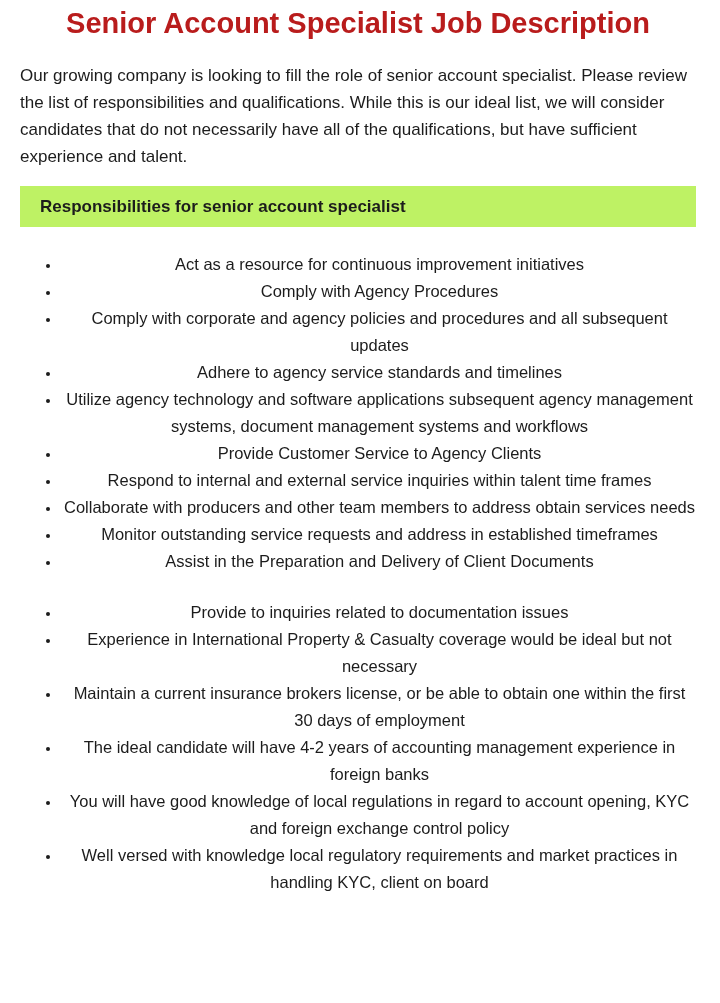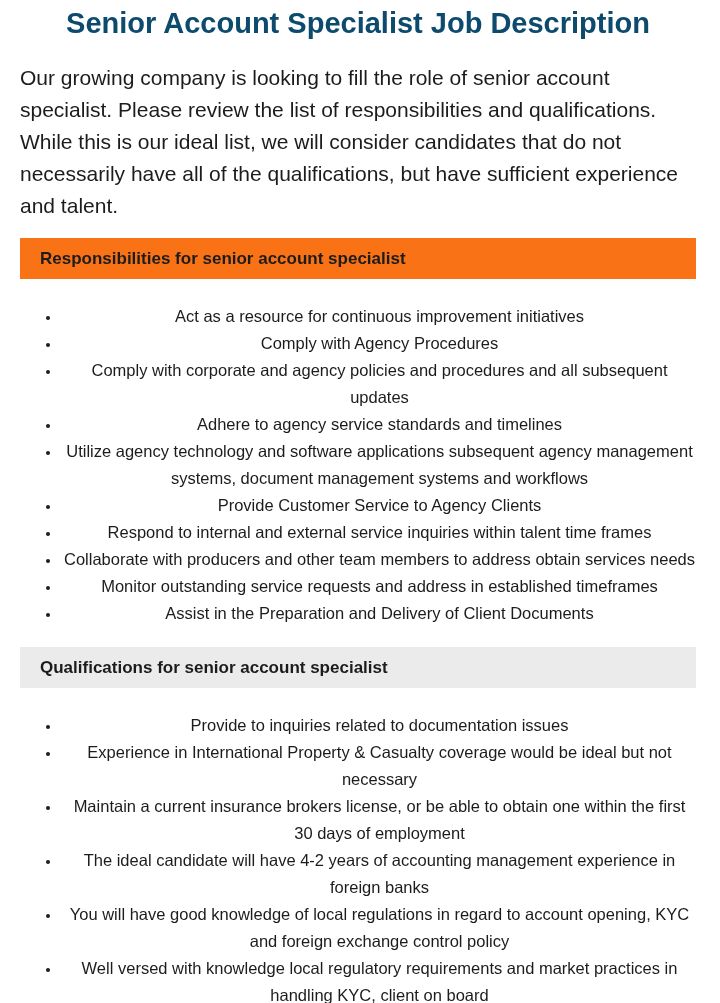--- a/index.html
+++ b/index.html
@@ -18,27 +18,27 @@
     padding: 0 24px 30px 20px;
     box-sizing: border-box;
   }
   h1.page-title {
     margin: 6px 0 0 0;
     padding: 0;
     text-align: center;
     font-size: 29px;
     line-height: 34px;
     font-weight: bold;
-    color: #0c4a6e;
+    color: #b91c1c;
     letter-spacing: 0px;
   }
   p.intro {
     margin: 22px 0 0 0;
-    font-size: 21px;
-    line-height: 32px;
+    font-size: 17px;
+    line-height: 27px;
     color: #1c1c1c;
   }
   .section-heading-bar {
     margin: 16px 0 0 0;
     background: #ebebeb;
     padding: 11px 20px 10px 20px;
   }
   .section-heading-bar h2 {
     margin: 0;
     font-size: 17px;
@@ -64,41 +64,38 @@
   }
 </style>
 </head>
 <body style="background: rgb(255, 255, 255); color: rgb(28, 28, 28);">
 
 <div class="doc">
   <h1 class="page-title">Senior Account Specialist Job Description</h1>
   <p class="intro">Our growing company is looking to fill the role of senior account specialist. Please review the list of responsibilities and qualifications. While this is our ideal list, we will consider candidates that do not necessarily have all of the qualifications, but have sufficient experience and talent.</p>
   <div id="sections-container">
   <section>
-    <div class="section-heading-bar" style="background: #f97316;">
+    <div class="section-heading-bar" style="background: #bef264;">
       <h2>Responsibilities for senior account specialist</h2>
     </div>
     <ul class="bullet-list">
           <li>Act as a resource for continuous improvement initiatives</li>
           <li>Comply with Agency Procedures</li>
           <li>Comply with corporate and agency policies and procedures and all subsequent updates</li>
           <li>Adhere to agency service standards and timelines</li>
           <li>Utilize agency technology and software applications subsequent agency management systems, document management systems and workflows</li>
           <li>Provide Customer Service to Agency Clients</li>
           <li>Respond to internal and external service inquiries within talent time frames</li>
           <li>Collaborate with producers and other team members to address obtain services needs</li>
           <li>Monitor outstanding service requests and address in established timeframes</li>
           <li>Assist in the Preparation and Delivery of Client Documents</li>
         </ul>
   </section>
 
   <section>
-    <div class="section-heading-bar" style="background: rgb(235, 235, 235);">
-      <h2>Qualifications for senior account specialist</h2>
-    </div>
     <ul class="bullet-list">
           <li>Provide to inquiries related to documentation issues</li>
           <li>Experience in International Property &amp; Casualty coverage would be ideal but not necessary</li>
           <li>Maintain a current insurance brokers license, or be able to obtain one within the first 30 days of employment</li>
           <li>The ideal candidate will have 4-2 years of accounting management experience in foreign banks</li>
           <li>You will have good knowledge of local regulations in regard to account opening, KYC and foreign exchange control policy</li>
           <li>Well versed with knowledge local regulatory requirements and market practices in handling KYC, client on board</li>
         </ul>
   </section>
 </div>

